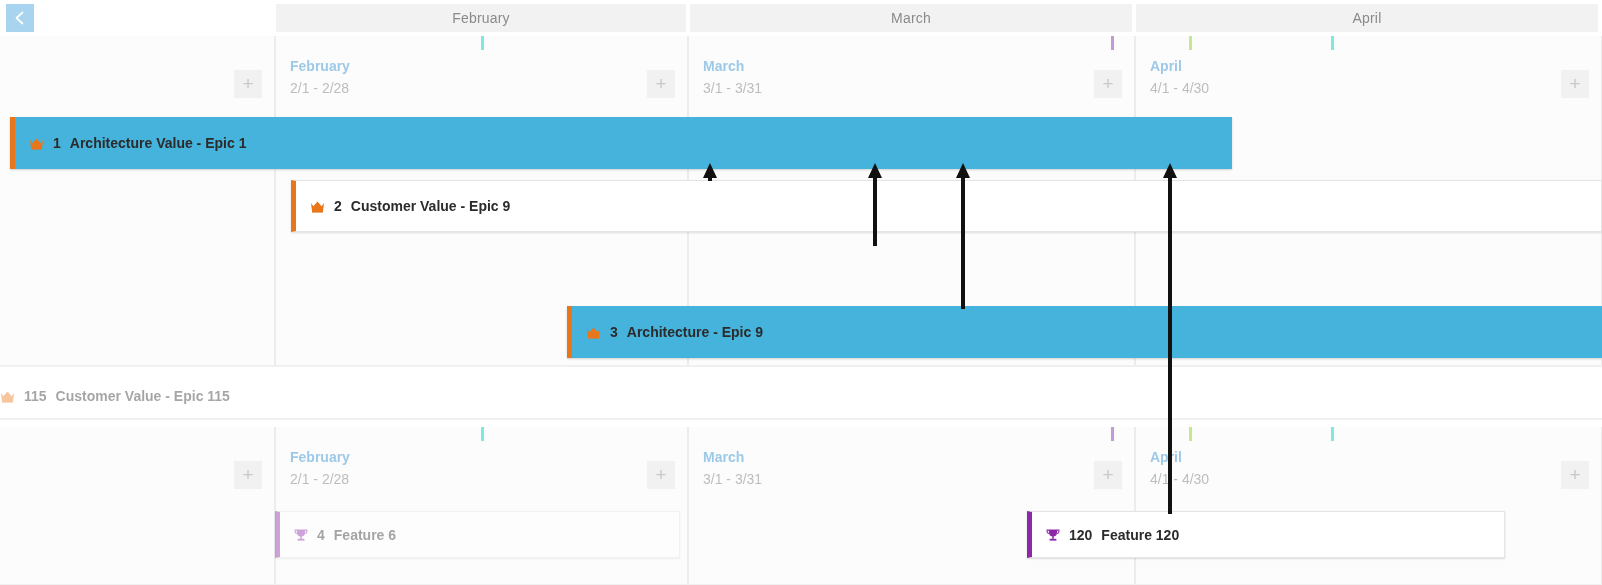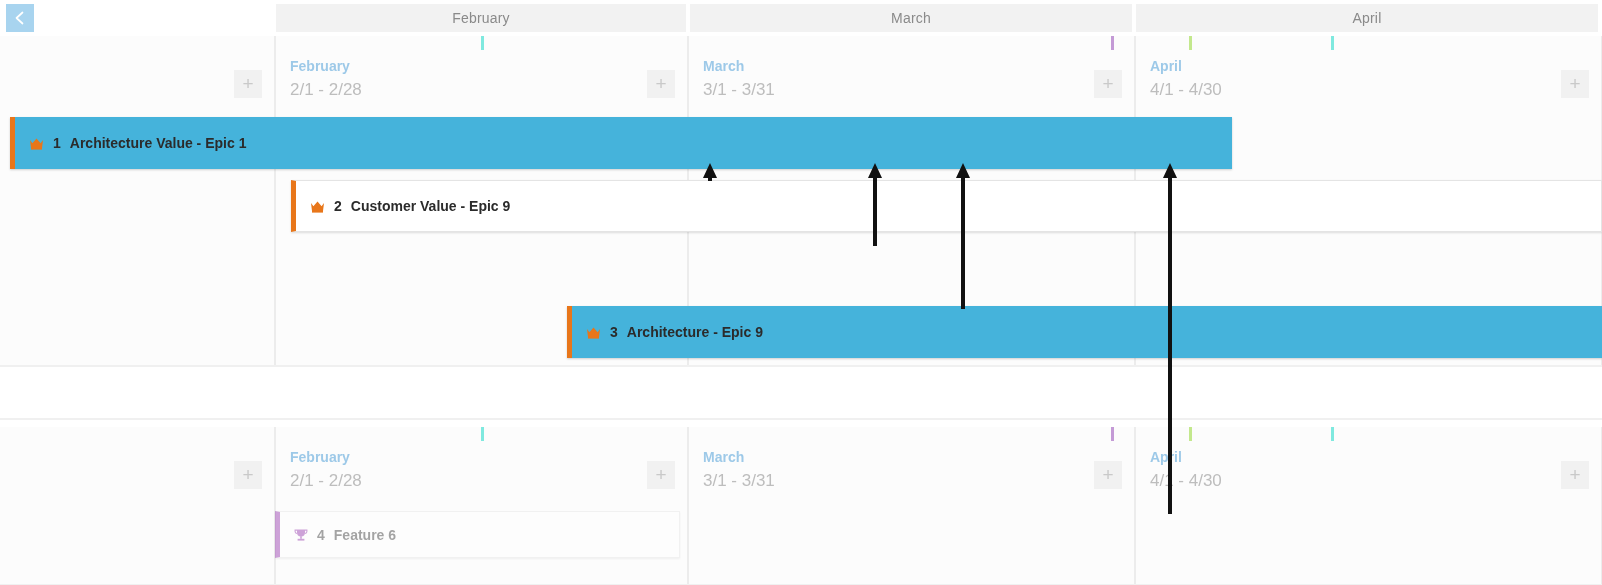--- a/index.html
+++ b/index.html
@@ -38,21 +38,21 @@
     background: #fcfcfc;
     border-left: 1px solid #ececec; border-right: 1px solid #ececec;
   }
   .lane-col.first { border-left: none; }
   .col-title {
     position: absolute; left: 14px; top: 22px;
     font-size: 14px; color: #9dc9e8; font-weight: 600;
   }
   .col-dates {
     position: absolute; left: 14px; top: 44px;
-    font-size: 17px; color: #bdbdbd;
+    font-size: 14px; color: #bdbdbd;
   }
   .col-add-btn {
     position: absolute; right: 12px; top: 34px; width: 28px; height: 28px;
     background: #f1f1f1; border: none; cursor: pointer;
     color: #c9c9c9; font-size: 19px; line-height: 26px; text-align: center;
     font-family: "Liberation Sans", sans-serif;
   }
 
   
   .tick { position: absolute; width: 3px; }
@@ -195,27 +195,49 @@
       <span class="card-icon">
         <svg width="15" height="13" viewBox="0 0 15 13" aria-hidden="true">
           <path d="M1 3 L3.4 6.2 L7.5 1.6 L11.6 6.2 L14 3 L13 11 L2 11 Z" fill="#e8761a"></path>
           <rect x="2" y="11" width="11" height="1.6" fill="#e8761a"></rect>
         </svg>
       </span>
       <span class="card-id">3</span>
       <span class="card-title">Architecture - Epic 9</span>
     </div>
     <div class="lane-sep" style="top: 365px; height: 2px;"></div>
+    <div class="card plain faded" style="left: 0px; top: 382px; width: 420px; height: 28px; z-index: 20;">
+      <span class="card-icon">
+        <svg width="15" height="13" viewBox="0 0 15 13" aria-hidden="true">
+          <path d="M1 3 L3.4 6.2 L7.5 1.6 L11.6 6.2 L14 3 L13 11 L2 11 Z" fill="#e8761a"></path>
+          <rect x="2" y="11" width="11" height="1.6" fill="#e8761a"></rect>
+        </svg>
+      </span>
+      <span class="card-id">115</span>
+      <span class="card-title">Customer Value - Epic 115</span>
+    </div>
     <div class="lane-sep" style="top: 418px; height: 2px;"></div>
     <div class="card feature faded" style="left: 275px; top: 511px; width: 405px; height: 47px; z-index: 20;">
       <span class="card-icon">
         <svg width="14" height="14" viewBox="0 0 14 14" aria-hidden="true">
           <path d="M3 1.4h8v3.1a4 4 0 0 1-8 0z" fill="#8e28a8"></path>
           <path d="M3 2.1H1.1v1.3c0 1.2.9 2 1.9 2.1M11 2.1h1.9v1.3c0 1.2-.9 2-1.9 2.1" fill="none" stroke="#8e28a8" stroke-width="1.1"></path>
           <rect x="6.2" y="8.2" width="1.6" height="2.6" fill="#8e28a8"></rect>
           <rect x="3.6" y="10.8" width="6.8" height="1.8" fill="#8e28a8"></rect>
         </svg>
       </span>
       <span class="card-id">4</span>
       <span class="card-title">Feature 6</span>
     </div>
+    <div class="card feature" style="left: 1027px; top: 511px; width: 478px; height: 47px; z-index: 20;">
+      <span class="card-icon">
+        <svg width="14" height="14" viewBox="0 0 14 14" aria-hidden="true">
+          <path d="M3 1.4h8v3.1a4 4 0 0 1-8 0z" fill="#8e28a8"></path>
+          <path d="M3 2.1H1.1v1.3c0 1.2.9 2 1.9 2.1M11 2.1h1.9v1.3c0 1.2-.9 2-1.9 2.1" fill="none" stroke="#8e28a8" stroke-width="1.1"></path>
+          <rect x="6.2" y="8.2" width="1.6" height="2.6" fill="#8e28a8"></rect>
+          <rect x="3.6" y="10.8" width="6.8" height="1.8" fill="#8e28a8"></rect>
+        </svg>
+      </span>
+      <span class="card-id">120</span>
+      <span class="card-title">Feature 120</span>
+    </div>
     <div class="lane-sep" style="top: 584px; height: 2px;"></div>
   </div>
 
 </body></html>

